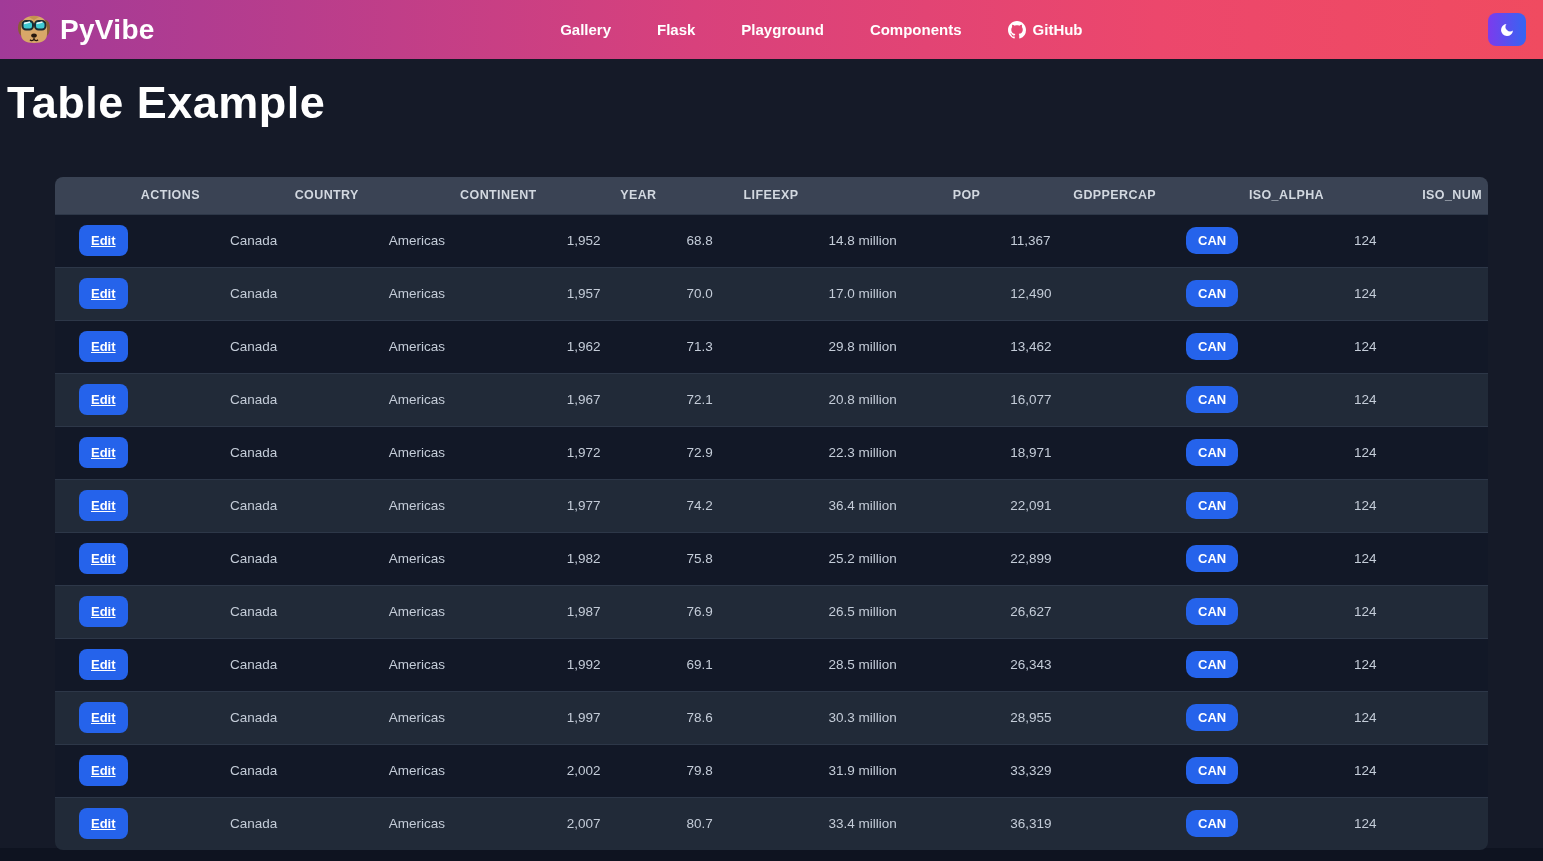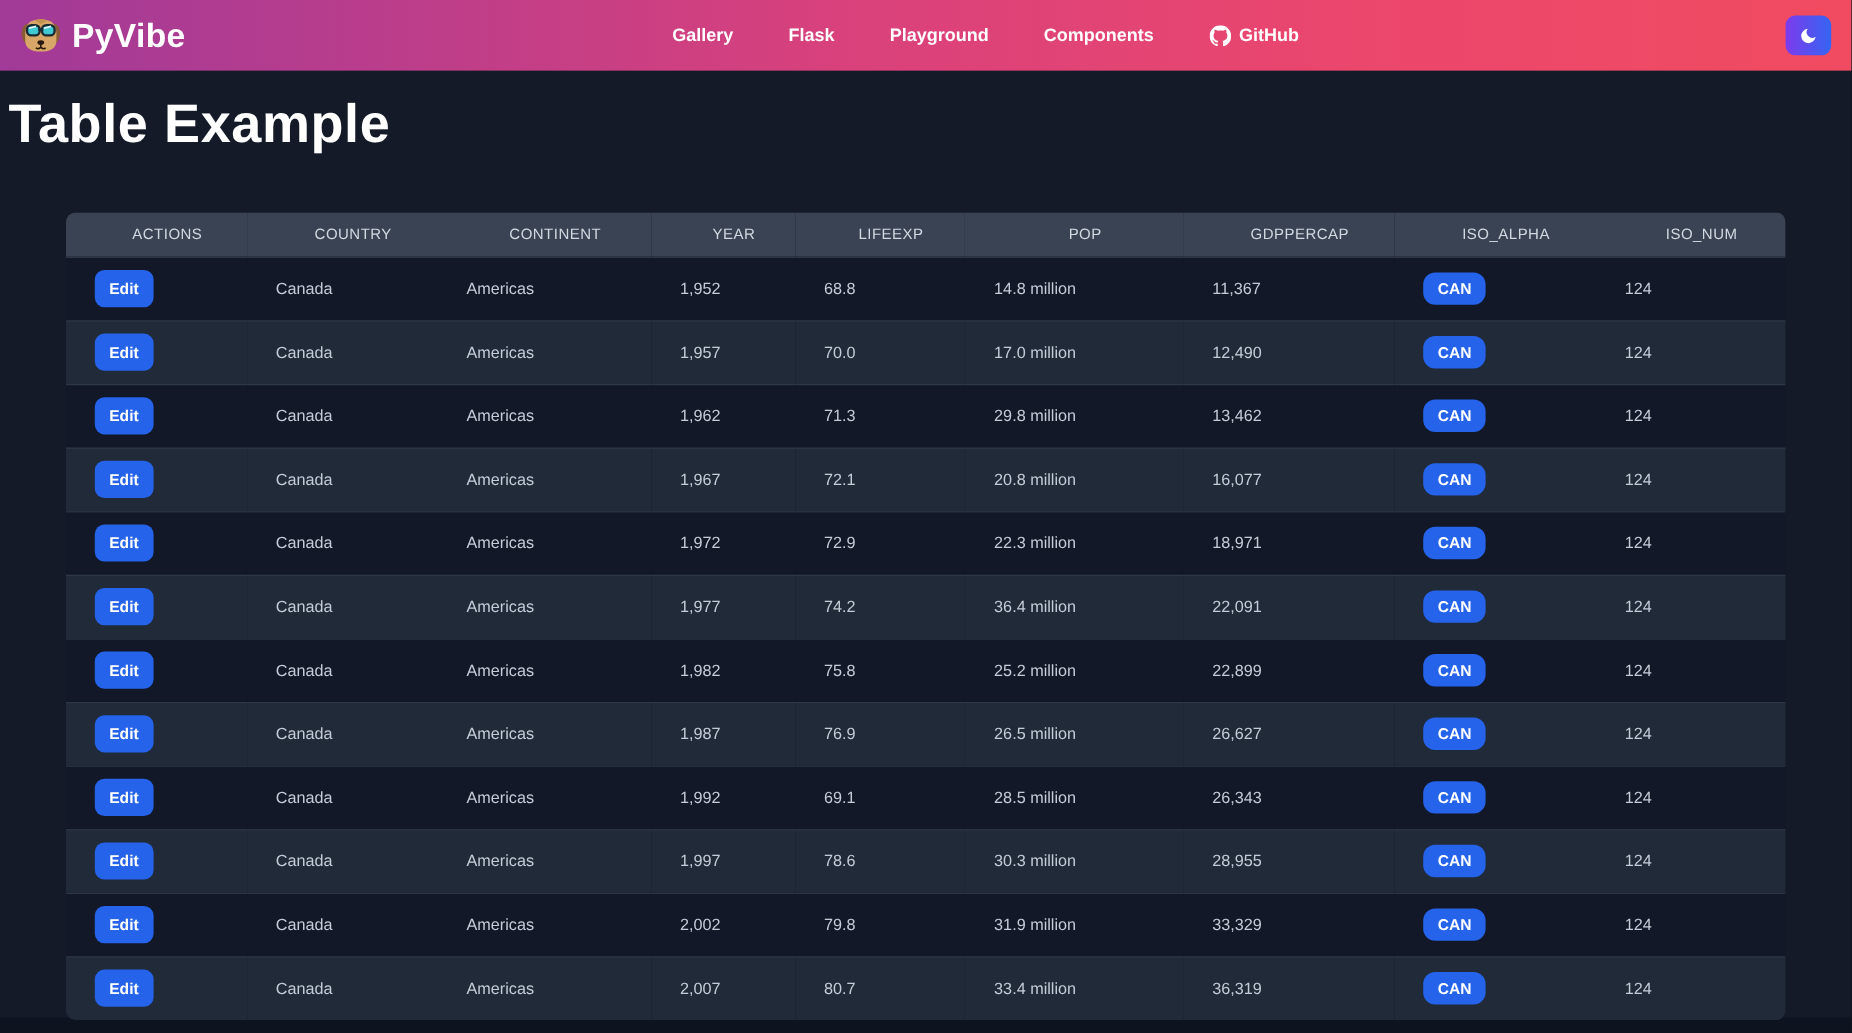--- a/index.html
+++ b/index.html
@@ -83,23 +83,23 @@
   }
   table {
     width: 100%;
     border-collapse: collapse;
     table-layout: fixed;
   }
   thead th {
     background: #3a4354;
     color: #d2d8e0;
     font-size: 12.5px;
-    font-weight: 400;
+    font-weight: 700;
     letter-spacing: 0.4px;
-    text-align: center;
+    text-align: right;
     height: 37px;
     padding: 0 6px 0 24px;
     white-space: nowrap;
   }
   tbody td {
     height: 53px;
     padding: 0 6px 0 24px;
     font-size: 13.5px;
     color: #c4ccd8;
     white-space: nowrap;
@@ -111,20 +111,21 @@
   .btn {
     background: #2563eb;
     color: #ffffff;
     border: none;
     border-radius: 8px;
     font-family: inherit;
     font-size: 13px;
     font-weight: 700;
     padding: 8px 12px;
     cursor: pointer;
+    text-decoration: underline;
   }
   .badge {
     display: inline-block;
     background: #2563eb;
     color: #ffffff;
     border-radius: 10px;
     font-size: 13px;
     font-weight: 700;
     padding: 6px 12px;
   }

